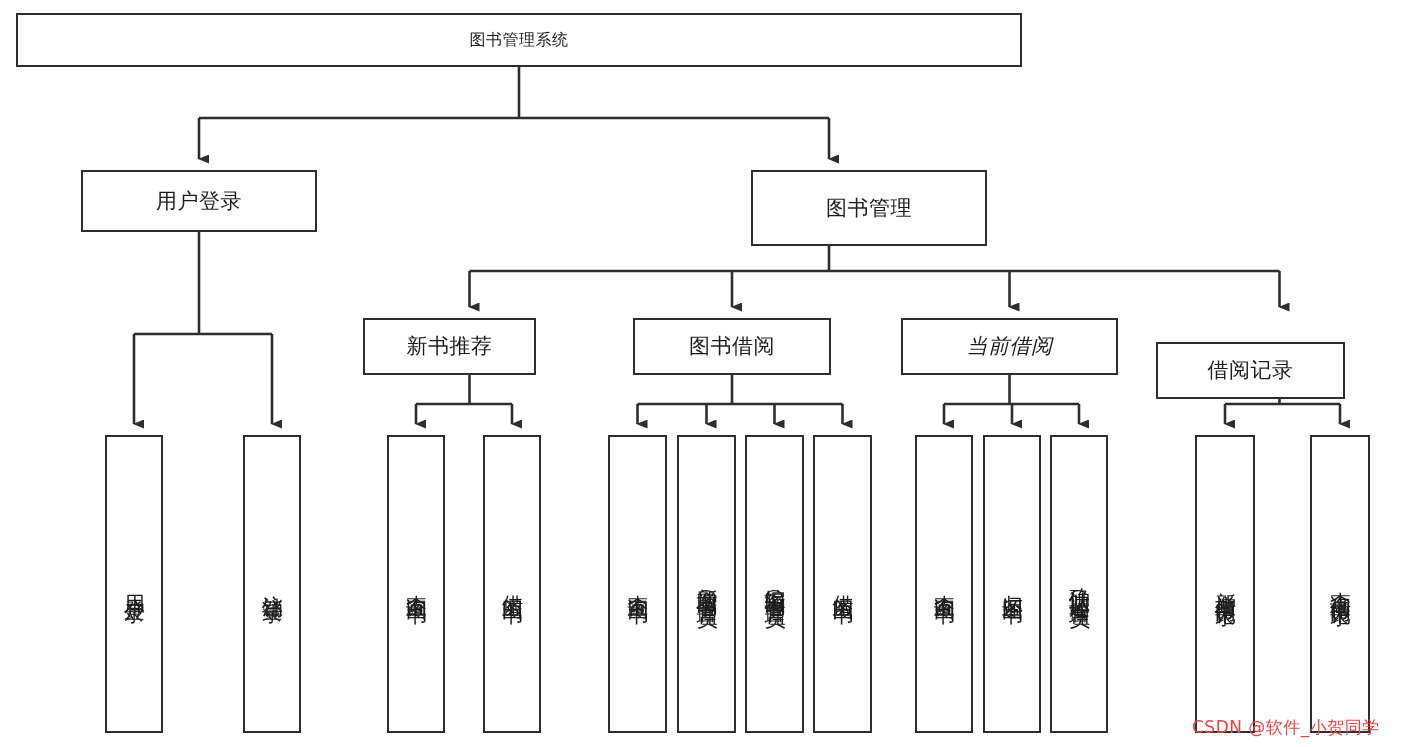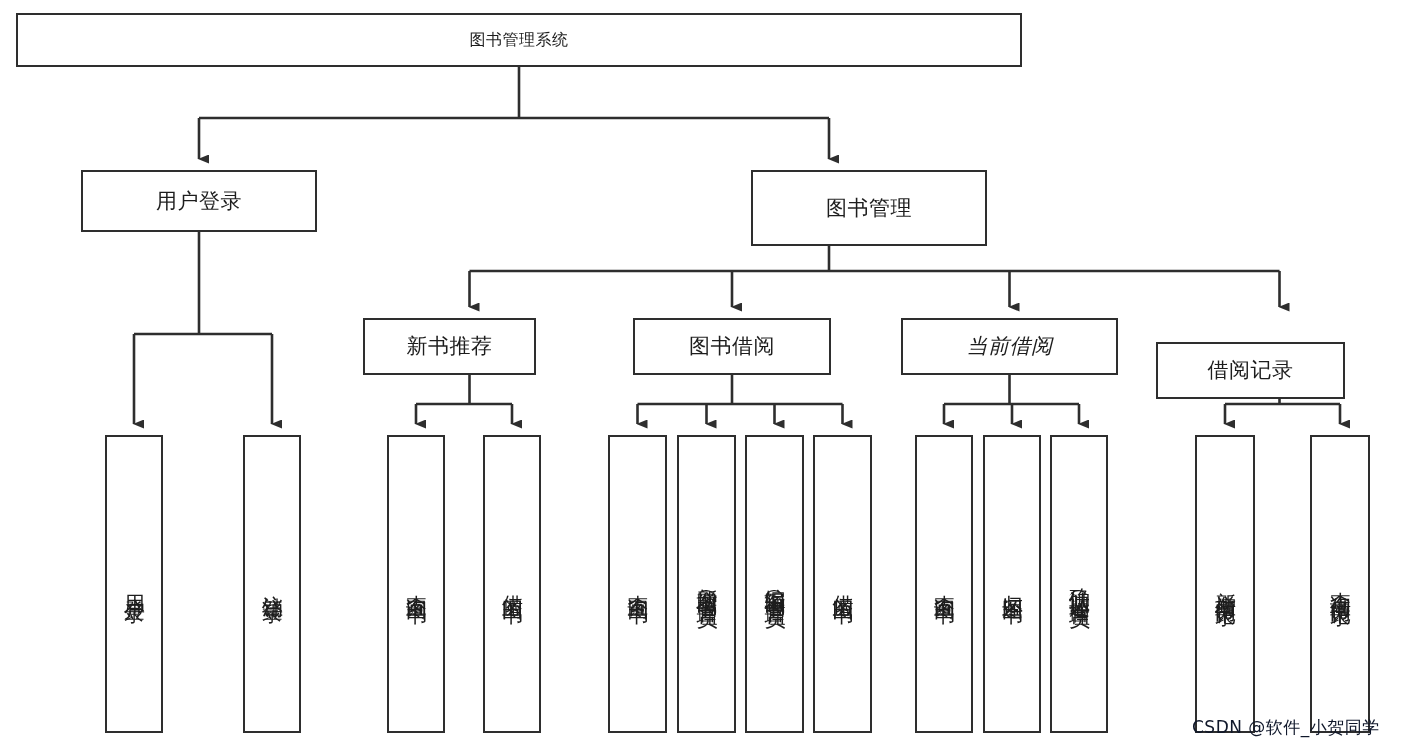--- a/index.html
+++ b/index.html
@@ -59,21 +59,21 @@
     writing-mode: vertical-rl;
     text-orientation: upright;
     font-size: 21px;
     letter-spacing: 3px;
     line-height: 1;
     max-height: 100%;
   }
   .watermark {
     position: absolute;
     font-size: 17px;
-    color: #0f172a;
+    color: #ef4444;
     white-space: nowrap;
     letter-spacing: 0.5px;
   }
 </style>
 </head>
 <body>
 
 <div id="canvas">
   <svg id="edges" viewBox="0 0 1405 747" xmlns="http://www.w3.org/2000/svg">
     <defs>

